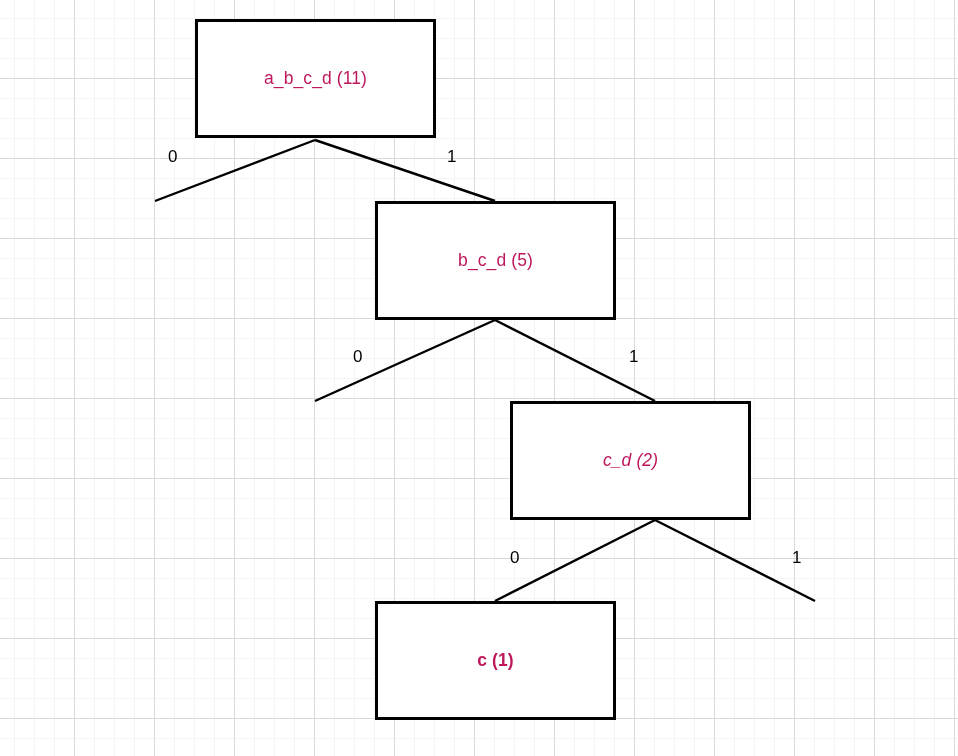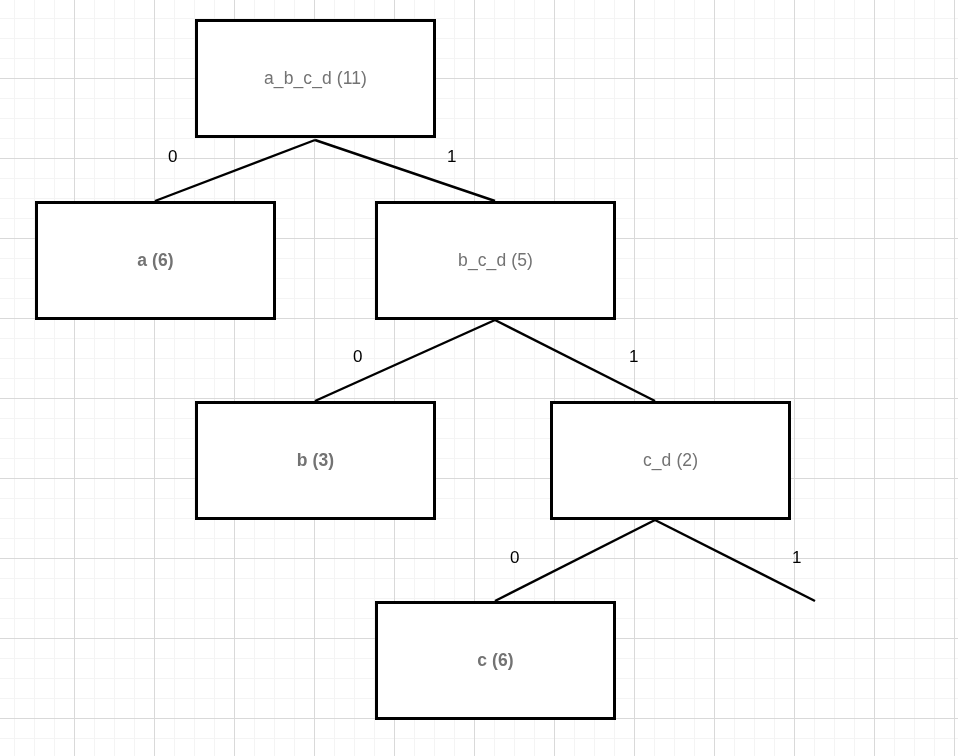--- a/index.html
+++ b/index.html
@@ -62,21 +62,21 @@
     border: 3px solid #000000;
     background: #ffffff;
     display: flex;
     align-items: center;
     justify-content: center;
     text-align: center;
   }
   .node-label {
     font-size: 17.5px;
     line-height: 1.1;
-    color: #737373;
+    color: #be185d;
     letter-spacing: 0.1px;
     white-space: nowrap;
   }
   .node.leaf .node-label {
     font-weight: bold;
   }
   .node.internal .node-label {
     font-weight: normal;
   }
 
@@ -107,29 +107,23 @@
   <div class="edge-label" style="left: 168px; top: 148px;">0</div>
   <div class="edge-label" style="left: 447px; top: 148px;">1</div>
   <div class="edge-label" style="left: 353px; top: 348px;">0</div>
   <div class="edge-label" style="left: 629px; top: 348px;">1</div>
   <div class="edge-label" style="left: 510px; top: 549px;">0</div>
   <div class="edge-label" style="left: 792px; top: 549px;">1</div>
 
   <div class="node internal" style="left: 195px; top: 19px;">
     <span class="node-label">a_b_c_d (11)</span>
   </div>
-  <div class="node leaf" style="left: 35px; top: 201px;">
-    <span class="node-label">a (6)</span>
-  </div>
   <div class="node internal" style="left: 375px; top: 201px; align-items: center;">
     <span class="node-label">b_c_d (5)</span>
   </div>
-  <div class="node leaf" style="left: 195px; top: 401px;">
-    <span class="node-label">b (3)</span>
-  </div>
-  <div class="node internal" style="left: 550px; top: 401px;">
+  <div class="node internal" style="left: 510px; top: 401px; font-style: italic;">
     <span class="node-label">c_d (2)</span>
   </div>
   <div class="node leaf" style="left: 375px; top: 601px;">
-    <span class="node-label">c (6)</span>
+    <span class="node-label">c (1)</span>
   </div>
 
 </div>
 
 </body></html>

